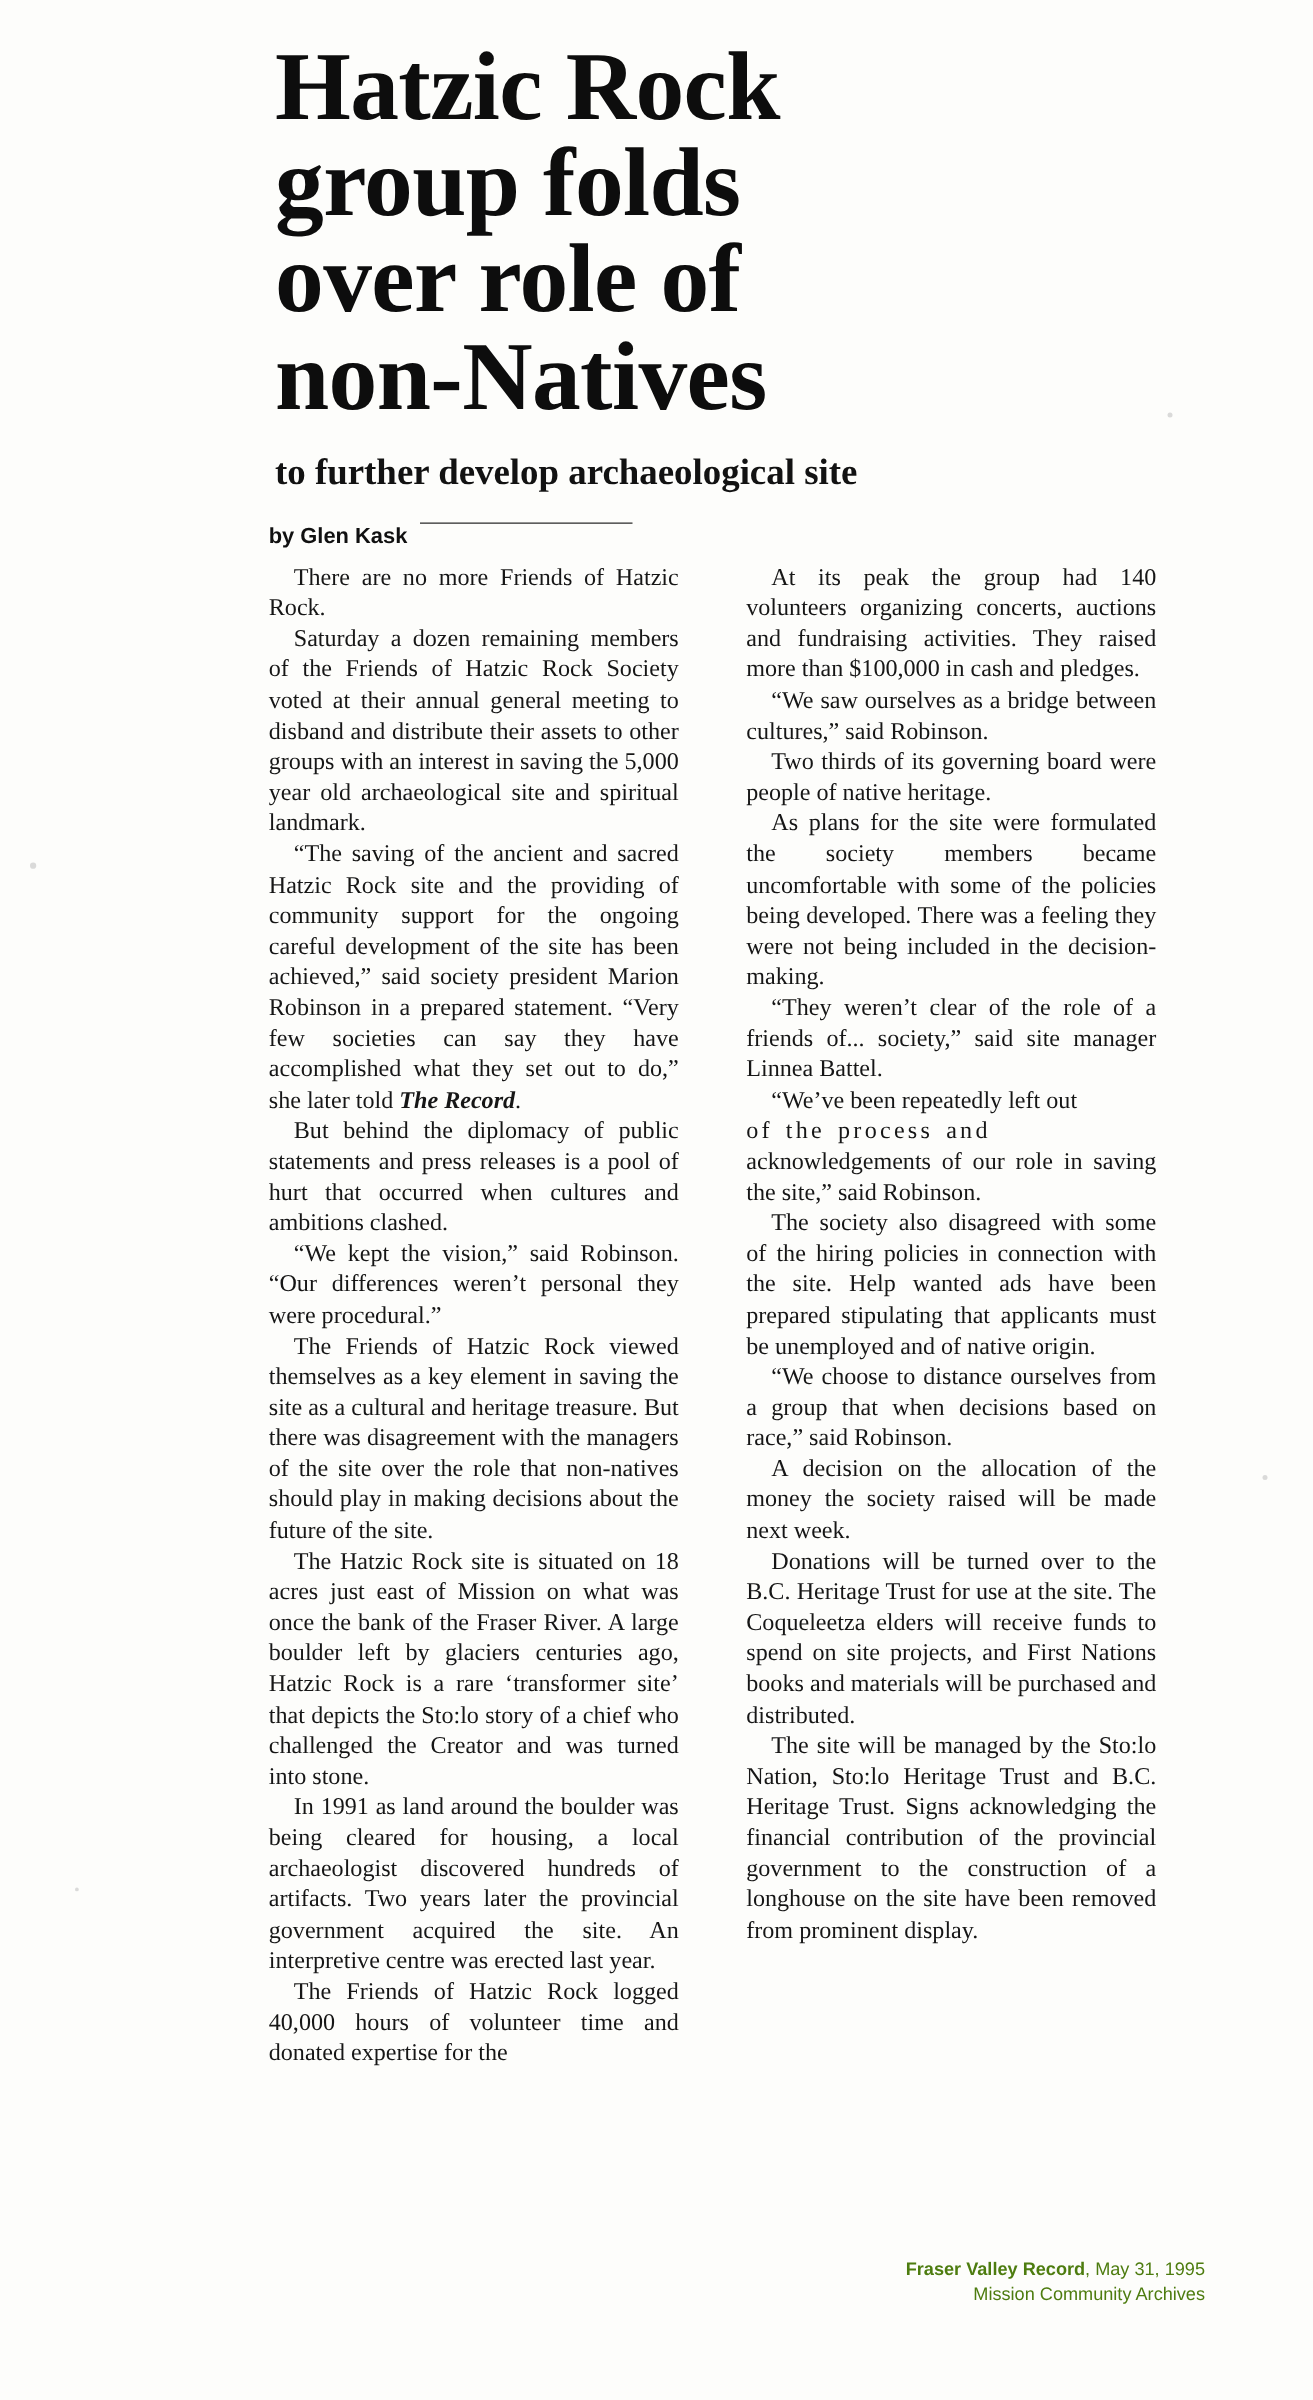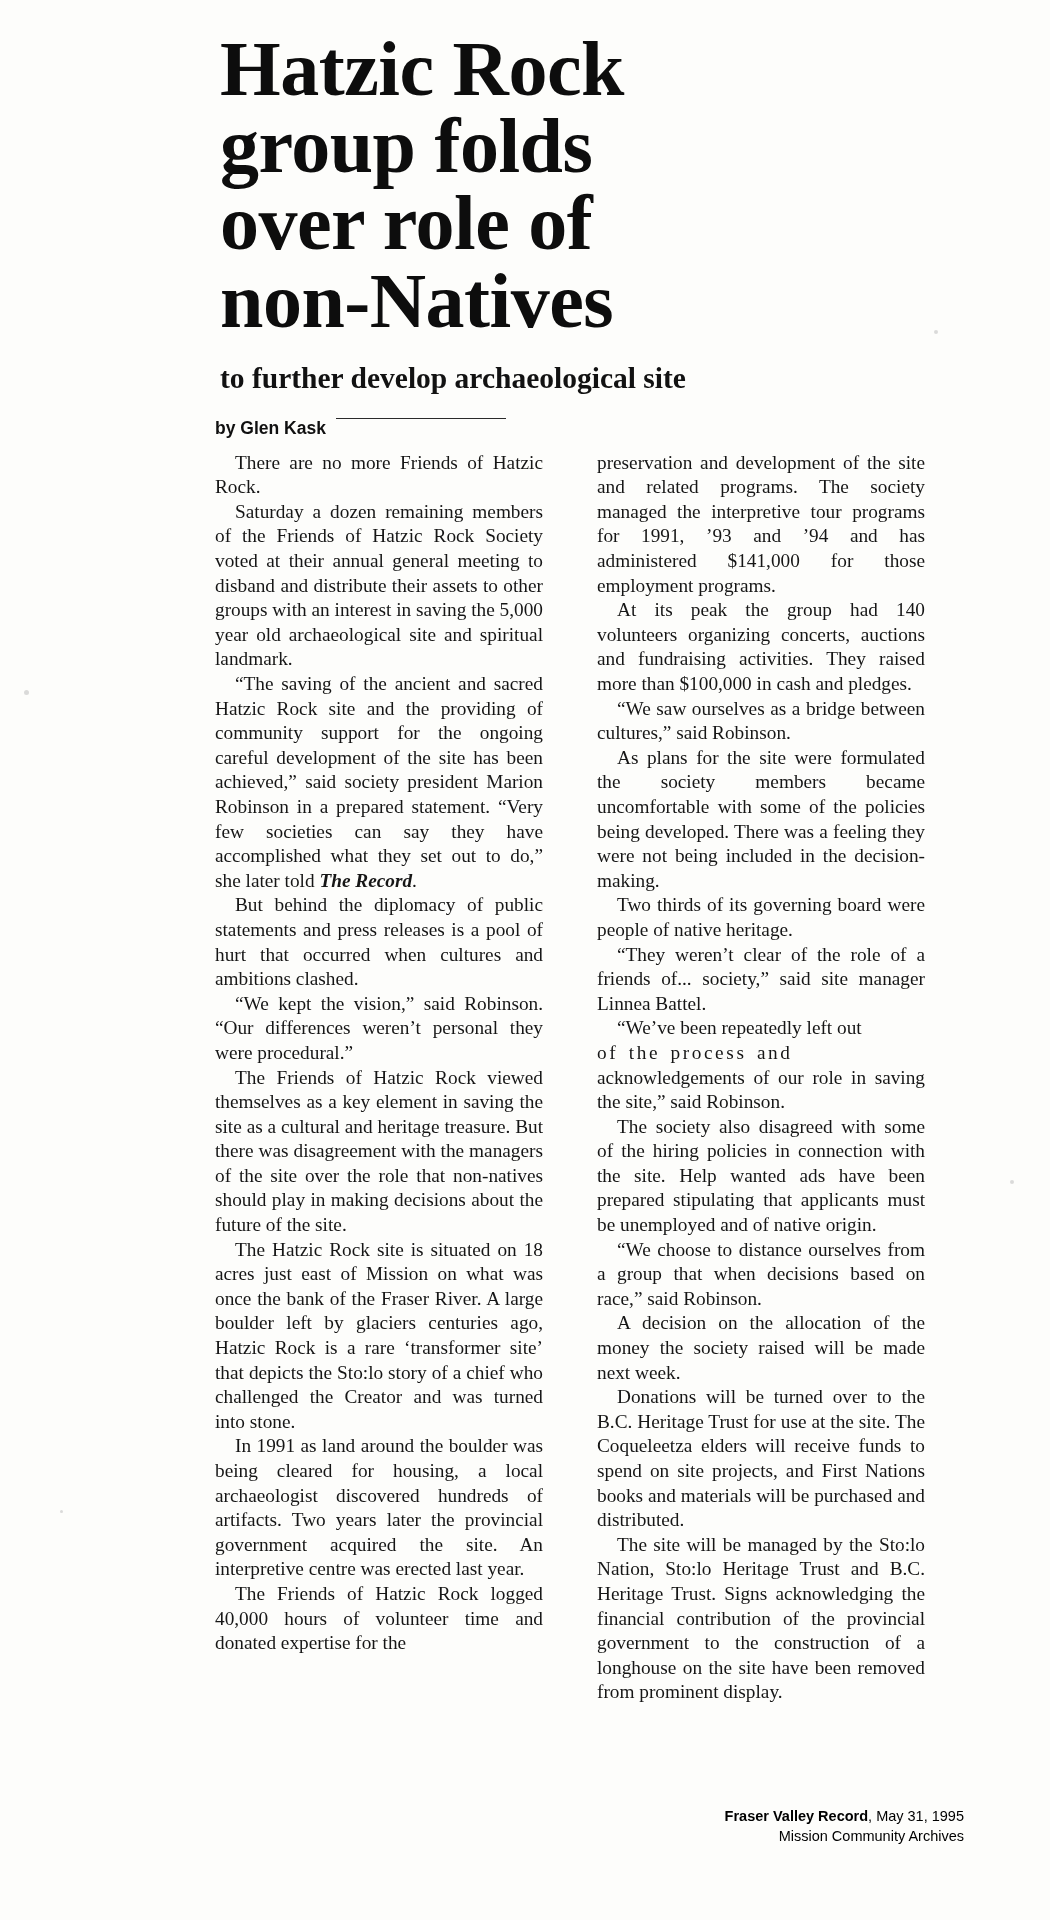--- a/index.html
+++ b/index.html
@@ -103,21 +103,21 @@
     word-spacing: 3px;
   }
   .credit {
     position: absolute;
     right: 86px;
     bottom: 26px;
     text-align: right;
     font-family: "Liberation Sans", sans-serif;
     font-size: 14.5px;
     line-height: 1.33;
-    color: #000000;
+    color: #4d7c0f;
   }
   .credit .pub { font-weight: bold; }
   .credit .pub .date { font-weight: normal; }
   .speck {
     position: absolute;
     background: #bdbdbd;
     border-radius: 50%;
     opacity: 0.55;
   }
 </style>
@@ -156,25 +156,24 @@
         <p><span>“The saving of the ancient and sacred Hatzic Rock site and the providing of community support for the ongoing careful development of the site has been achieved,” said society president Marion Robinson in a prepared statement. “Very few societies can say they have accomplished what they set out to do,” she later told </span><em>The Record</em><span>.</span></p>
         <p>But behind the diplomacy of public statements and press releases is a pool of hurt that occurred when cultures and ambitions clashed.</p>
         <p>“We kept the vision,” said Robinson. “Our differences weren’t personal they were procedural.”</p>
         <p>The Friends of Hatzic Rock viewed themselves as a key element in saving the site as a cultural and heritage treasure. But there was disagreement with the managers of the site over the role that non-natives should play in making decisions about the future of the site.</p>
         <p>The Hatzic Rock site is situated on 18 acres just east of Mission on what was once the bank of the Fraser River. A large boulder left by glaciers centuries ago, Hatzic Rock is a rare ‘transformer site’ that depicts the Sto:lo story of a chief who challenged the Creator and was turned into stone.</p>
         <p>In 1991 as land around the boulder was being cleared for housing, a local archaeologist discovered hundreds of artifacts. Two years later the provincial government acquired the site. An interpretive centre was erected last year.</p>
         <p>The Friends of Hatzic Rock logged 40,000 hours of volunteer time and donated expertise for the</p>
       </div>
 
       <div class="col">
-        <p class="noindent">preservation and development of the site and related programs. The society managed the interpretive tour programs for 1991, ’93 and ’94 and has administered $141,000 for those employment programs.</p>
         <p>At its peak the group had 140 volunteers organizing concerts, auctions and fundraising activities. They raised more than $100,000 in cash and pledges.</p>
         <p>“We saw ourselves as a bridge between cultures,” said Robinson.</p>
+        <p>Two thirds of its governing board were people of native heritage.</p>
         <p>As plans for the site were formulated the society members became uncomfortable with some of the policies being developed. There was a feeling they were not being included in the decision-making.</p>
-        <p>Two thirds of its governing board were people of native heritage.</p>
         <p>“They weren’t clear of the role of a friends of... society,” said site manager Linnea Battel.</p>
         <p><span>“We’ve been repeatedly left out</span></p>
         <p class="noindent spaced">of the process and</p>
         <p class="noindent">acknowledgements of our role in saving the site,” said Robinson.</p>
         <p>The society also disagreed with some of the hiring policies in connection with the site. Help wanted ads have been prepared stipulating that applicants must be unemployed and of native origin.</p>
         <p>“We choose to distance ourselves from a group that when decisions based on race,” said Robinson.</p>
         <p>A decision on the allocation of the money the society raised will be made next week.</p>
         <p>Donations will be turned over to the B.C. Heritage Trust for use at the site. The Coqueleetza elders will receive funds to spend on site projects, and First Nations books and materials will be purchased and distributed.</p>
         <p>The site will be managed by the Sto:lo Nation, Sto:lo Heritage Trust and B.C. Heritage Trust. Signs acknowledging the financial contribution of the provincial government to the construction of a longhouse on the site have been removed from prominent display.</p>
       </div>

